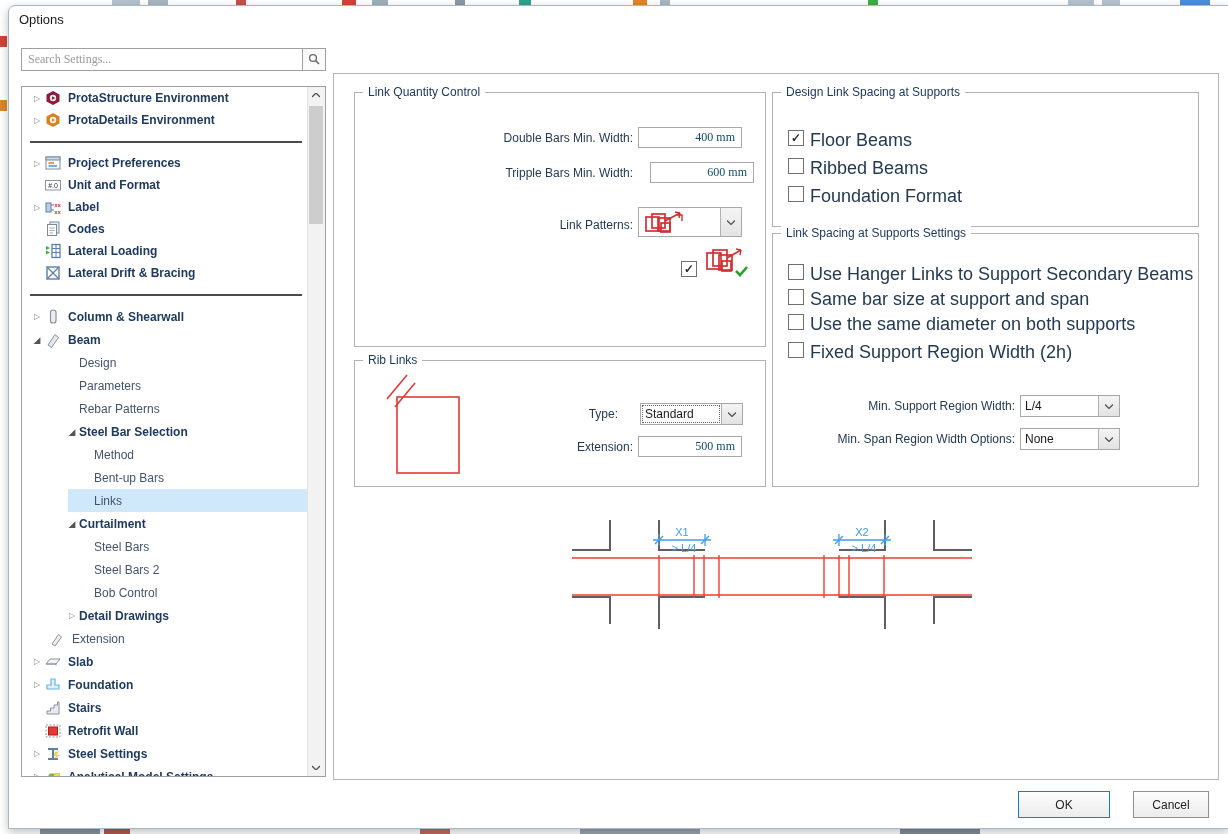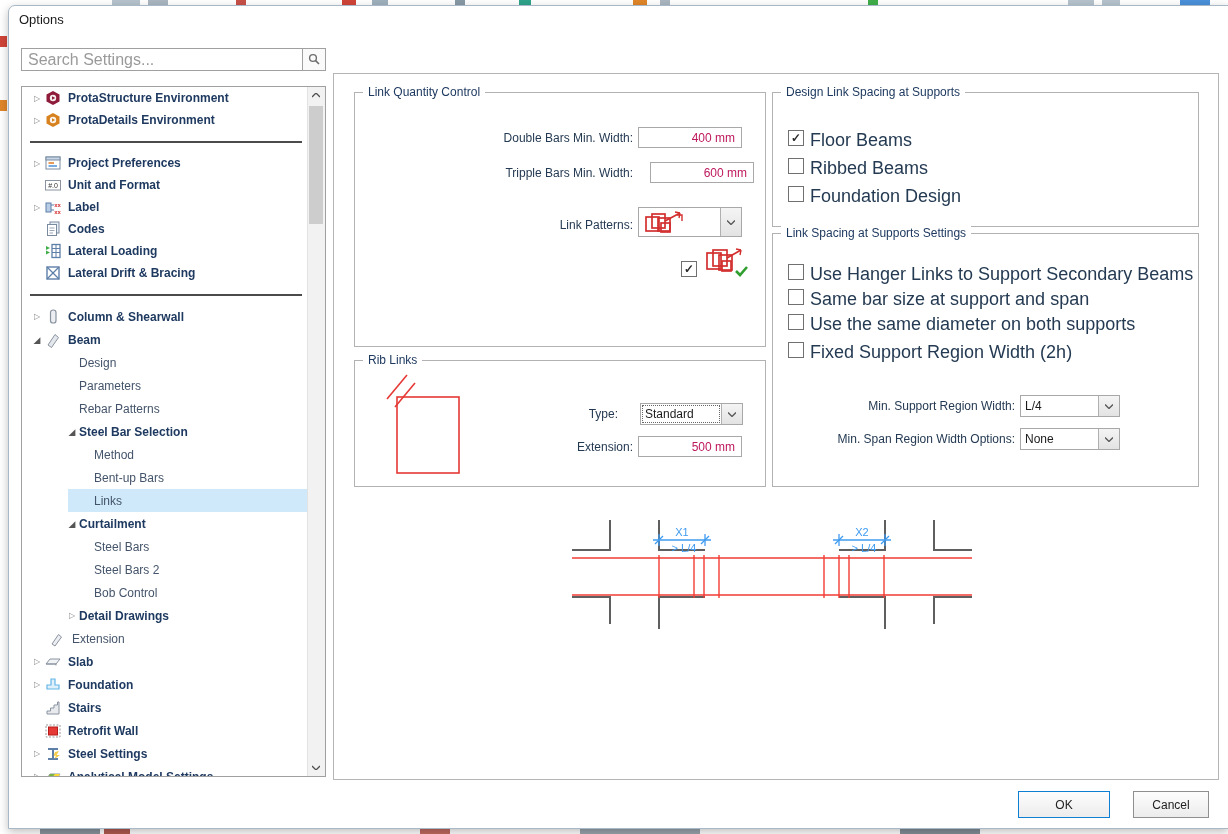--- a/index.html
+++ b/index.html
@@ -11,21 +11,21 @@
   .frag{position:absolute;}
   
   .dialog{
     position:absolute;left:8px;top:5px;width:1219px;height:822px;
     background:#fff;border:1px solid #a9b8c6;border-radius:7px 0 0 0;
     box-shadow:0 3px 10px rgba(0,0,0,.25);
   }
   .dlg-title{position:absolute;left:10px;top:6px;font-size:13px;color:#1a1a1a;}
   
   .search{position:absolute;left:12px;top:42px;width:305px;height:23px;border:1px solid #a0a0a0;display:flex;background:#fff;box-sizing:border-box;}
-  .search input{flex:1;border:none;outline:none;font-family:Liberation Sans, sans-serif;font-size:16px;color:#0f172a;padding:0 6px;}
+  .search input{flex:1;border:none;outline:none;font-family:Liberation Serif, serif;font-size:12px;color:#0f172a;padding:0 6px;}
   .search input::placeholder{color:#9a9a9a;}
   .search .mag{width:22px;border-left:1px solid #a0a0a0;background:#fafafa;display:flex;align-items:center;justify-content:center;}
   
   .tree{position:absolute;left:12px;top:80px;width:305px;height:691px;border:1px solid #a0a0a0;background:#fff;box-sizing:border-box;overflow:hidden;}
   .tree-inner{position:absolute;left:0;top:0;right:17px;bottom:0;}
   .trow{display:flex;align-items:center;height:22px;position:relative;font-size:12px;color:#44546a;white-space:nowrap;}
   .trow.h23{height:23px;}
   .trow.bold .tlabel{font-weight:bold;color:#1f3a60;}
   .trow .arrowc{width:14px;text-align:center;font-size:8px;color:#8a8a8a;flex:0 0 auto;}
   .trow .arrowc.exp{color:#555;font-size:9px;}
@@ -35,21 +35,21 @@
   .tsep{height:21px;position:relative;}
   .tsep::before{content:"";position:absolute;left:8px;right:6px;top:10px;border-top:2px solid #4b4b4b;}
   .vscroll{position:absolute;right:0;top:0;bottom:0;width:17px;background:#f2f2f2;border-left:1px solid #e2e2e2;}
   .vbtn{position:absolute;left:0;width:16px;height:17px;display:flex;align-items:center;justify-content:center;background:#f2f2f2;}
   .vthumb{position:absolute;left:1px;width:14px;top:19px;height:118px;background:#cdcdcd;}
   
   .main{position:absolute;left:324px;top:67px;width:886px;height:707px;border:1px solid #b5b5b5;background:#fff;box-sizing:border-box;}
   .group{position:absolute;border:1px solid #b2b2b2;background:#fff;}
   .gtitle{position:absolute;top:-8px;left:8px;background:#fff;padding:0 5px;font-size:12px;color:#1f3a60;}
   .flabel{position:absolute;font-size:12px;color:#243a52;text-align:right;}
-  .txt{position:absolute;height:21px;width:104px;border:1px solid #a8a8a8;background:#fff;font-family:Liberation Sans, sans-serif;font-size:12px;color:#be185d;text-align:right;padding:0 6px;box-sizing:border-box;}
+  .txt{position:absolute;height:21px;width:104px;border:1px solid #a8a8a8;background:#fff;font-family:Liberation Serif, serif;font-size:12px;color:#0c4a6e;text-align:right;padding:0 6px;box-sizing:border-box;}
   .combo{position:absolute;border:1px solid #a8a8a8;background:#fff;display:flex;box-sizing:border-box;}
   .combo .cval{flex:1;font-size:12px;color:#1a1a1a;padding:2px 4px;display:flex;align-items:center;overflow:hidden;}
   .combo .cval.focused{outline:1px dotted #666;outline-offset:-2px;}
   .combo .carrow{width:20px;background:linear-gradient(#f4f4f4,#e3e3e3);border-left:1px solid #b0b0b0;display:flex;align-items:center;justify-content:center;flex:0 0 auto;}
   .cb{position:absolute;width:14px;height:14px;border:1px solid #707070;background:#fff;display:flex;align-items:center;justify-content:center;font-size:12px;font-weight:bold;color:#2b2b2b;line-height:12px;}
   .cbrow{position:absolute;left:15px;right:10px;height:17px;}
   .cbrow .cb{left:0;top:1px;position:absolute;}
   .cbrow .cbl{position:absolute;left:22px;top:1px;font-size:18px;color:#243a52;white-space:nowrap;}
   
   .btn{position:absolute;top:785px;height:27px;background:linear-gradient(#fdfdfd,#ececec);border:1px solid #8f8f8f;font-size:12px;color:#222;display:flex;align-items:center;justify-content:center;box-sizing:border-box;}
@@ -448,21 +448,21 @@
           <div class="cbrow" style="top: 36px;">
             <span class="cb">✓</span>
             <span class="cbl">Floor Beams</span>
           </div>
           <div class="cbrow" style="top: 64px;">
             <span class="cb"></span>
             <span class="cbl">Ribbed Beams</span>
           </div>
           <div class="cbrow" style="top: 92px;">
             <span class="cb"></span>
-            <span class="cbl">Foundation Design</span>
+            <span class="cbl">Foundation Format</span>
           </div>
         </div>
     </div>
 
     <div class="group" style="left:438px;top:159px;width:425px;height:252px;">
       <span class="gtitle">Link Spacing at Supports Settings</span>
       <div id="spacing-settings-options">
           <div class="cbrow" style="top: 29px;">
             <span class="cb"></span>
             <span class="cbl">Use Hanger Links to Support Secondary Beams</span>

